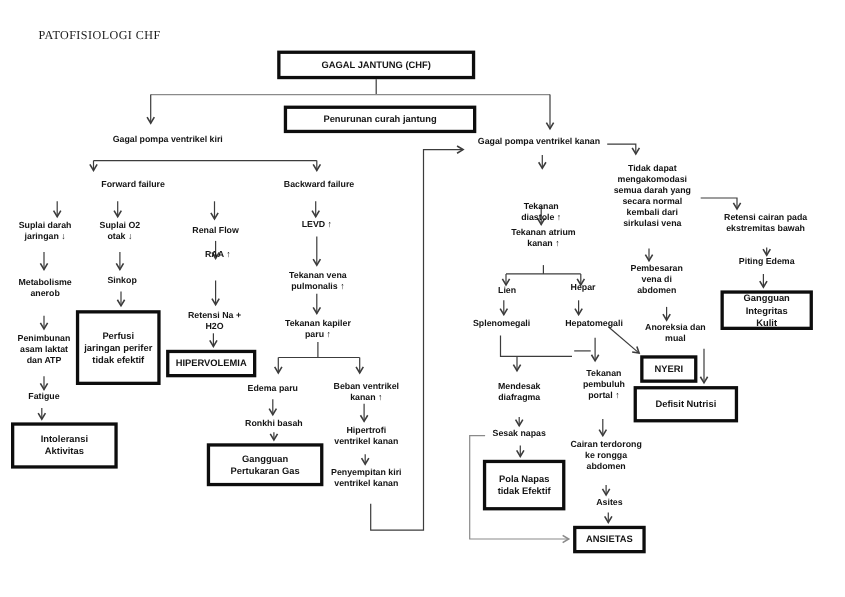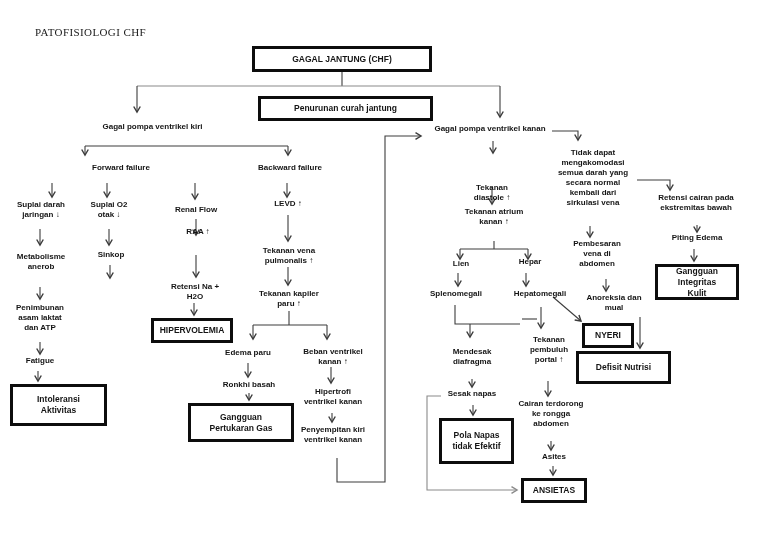--- a/index.html
+++ b/index.html
@@ -100,20 +100,21 @@
   <div class="n" style="left:87px;top:163px;width:68px;">Forward failure</div>
   <div class="n" style="left:245px;top:163px;width:90px;">Backward failure</div>
 
   <div class="n" style="left:12px;top:200px;width:58px;">Suplai darah jaringan ↓</div>
   <div class="n" style="left:83px;top:200px;width:52px;">Suplai O2 otak ↓</div>
   <div class="n" style="left:6px;top:252px;width:70px;">Metabolisme anerob</div>
   <div class="n" style="left:92px;top:250px;width:38px;">Sinkop</div>
   <div class="n" style="left:12px;top:303px;width:56px;">Penimbunan asam laktat dan ATP</div>
   <div class="n" style="left:20px;top:356px;width:40px;">Fatigue</div>
   <div class="n b b3" style="left:10px;top:384px;width:97px;height:42px;padding:0 14px;text-align:center;">Intoleransi Aktivitas</div>
+  <div class="n b b3" style="left:69px;top:282px;width:77px;height:68px;padding:0 4px;">Perfusi jaringan perifer tidak efektif</div>
 
   <div class="n" style="left:170px;top:205px;width:52px;">Renal Flow</div>
   <div class="n" style="left:178px;top:227px;width:40px;">RAA ↑</div>
   <div class="n" style="left:166px;top:282px;width:58px;">Retensi Na + H2O</div>
   <div class="n b b3" style="left:151px;top:318px;width:82px;height:25px;">HIPERVOLEMIA</div>
 
   <div class="n" style="left:266px;top:199px;width:44px;">LEVD ↑</div>
   <div class="n" style="left:254px;top:246px;width:70px;">Tekanan vena pulmonalis ↑</div>
   <div class="n" style="left:255px;top:289px;width:68px;text-align:center;">Tekanan kapiler paru ↑</div>
   <div class="n" style="left:219px;top:348px;width:58px;">Edema paru</div>

